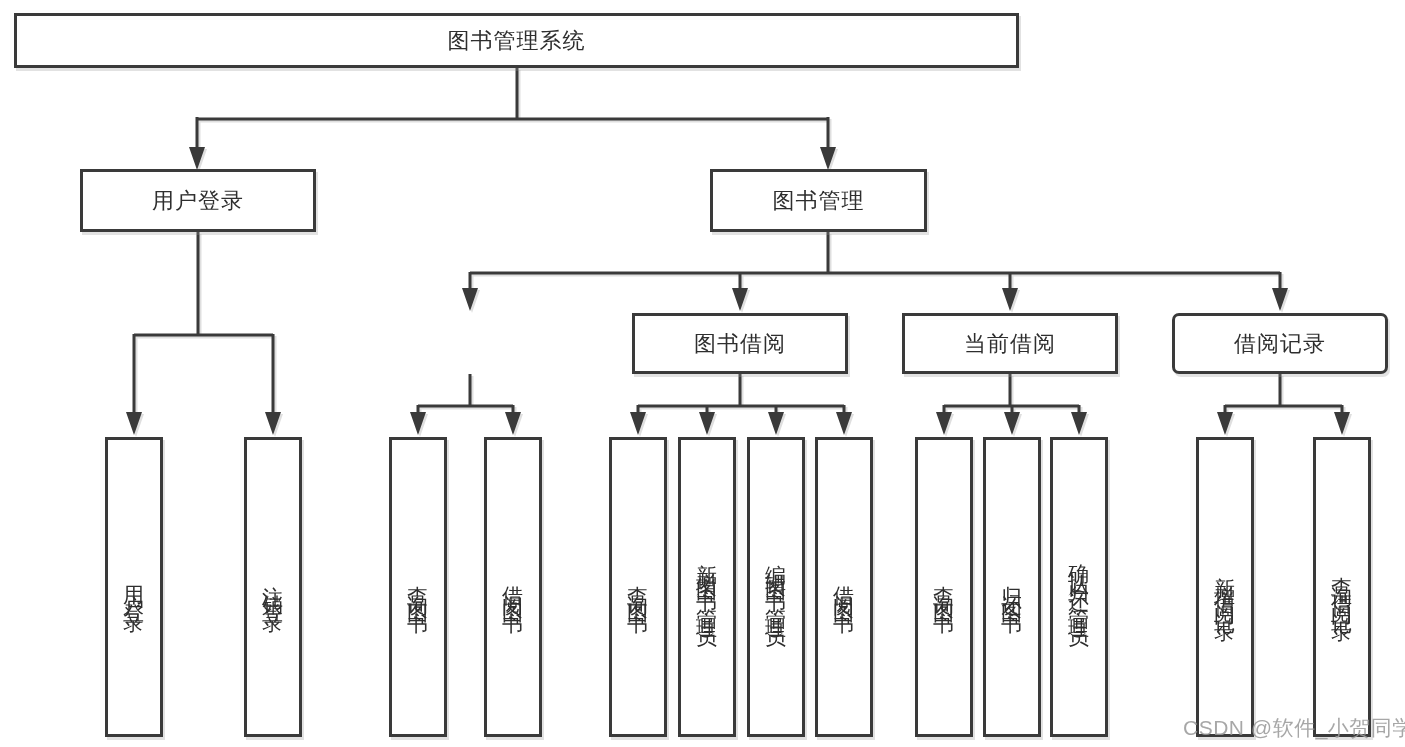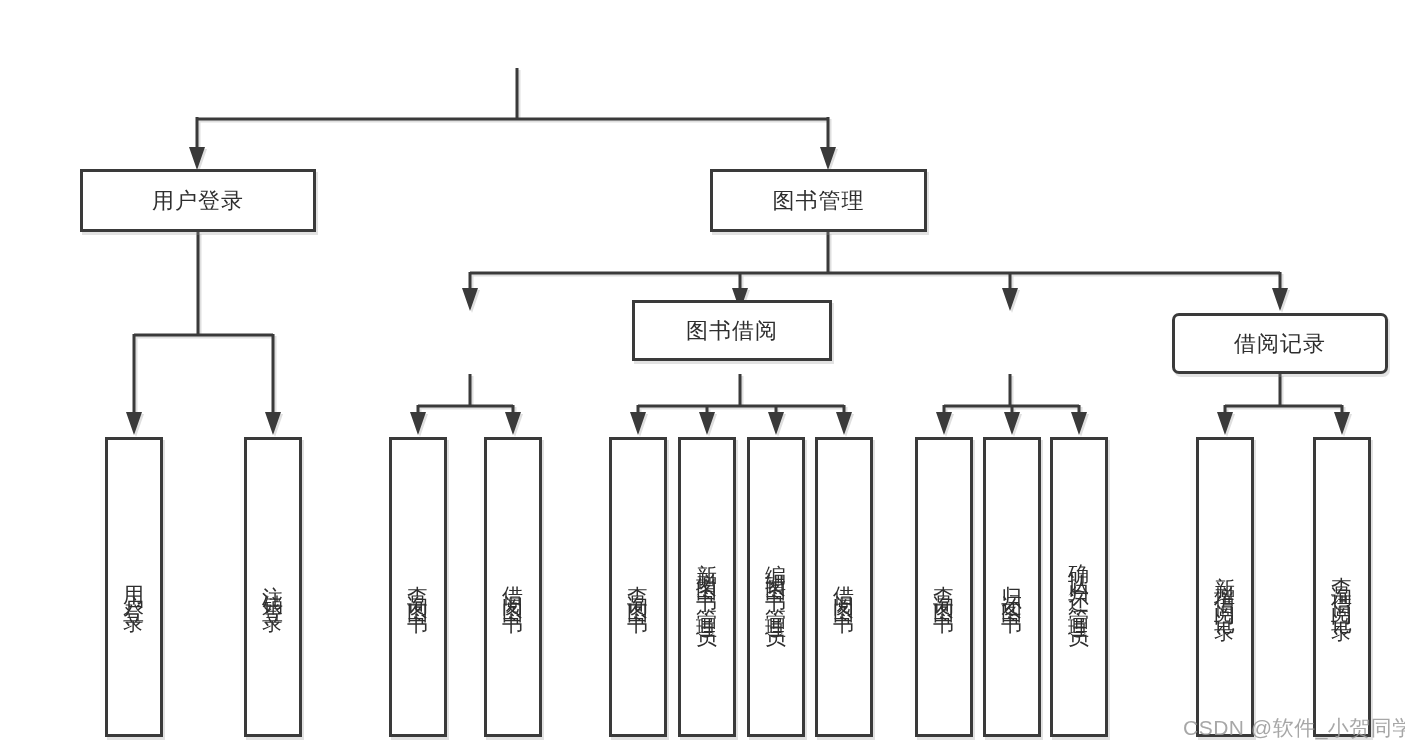--- a/index.html
+++ b/index.html
@@ -98,28 +98,30 @@
       M699 412 L715 412 L707 435 Z
       M768 412 L784 412 L776 435 Z
       M836 412 L852 412 L844 435 Z
       M936 412 L952 412 L944 435 Z
       M1004 412 L1020 412 L1012 435 Z
       M1071 412 L1087 412 L1079 435 Z
       M1217 412 L1233 412 L1225 435 Z
       M1334 412 L1350 412 L1342 435 Z"></path>
   </svg>
 
+  <div class="box hlabel" style="left:14px; top:13px; width:1005px; height:55px;">图书管理系统</div>
 
   <div class="box hlabel" style="left:80px; top:169px; width:236px; height:63px;">用户登录</div>
 
   <div class="box hlabel" style="left:710px; top:169px; width:217px; height:63px;">图书管理</div>
 
 
-  <div class="box hlabel" style="left:632px; top:300px; width:200px; height:61px;">图书借阅</div>
+  <div class="box hlabel" style="left:632px; top:313px; width:216px; height:61px;">图书借阅</div>
 
+  <div class="box hlabel" style="left:902px; top:313px; width:216px; height:61px;">当前借阅</div>
 
   <div class="box hlabel" style="left:1172px; top:313px; width:216px; height:61px;border-radius:7px;">借阅记录</div>
 
   <div class="box vlabel" style="left:105px; top:437px; width:58px; height:300px;">用户登录</div>
 
   <div class="box vlabel" style="left:244px; top:437px; width:58px; height:300px;">注销登录</div>
 
   <div class="box vlabel" style="left:389px; top:437px; width:58px; height:300px;">查询图书</div>
 
   <div class="box vlabel" style="left:484px; top:437px; width:58px; height:300px;">借阅图书</div>

